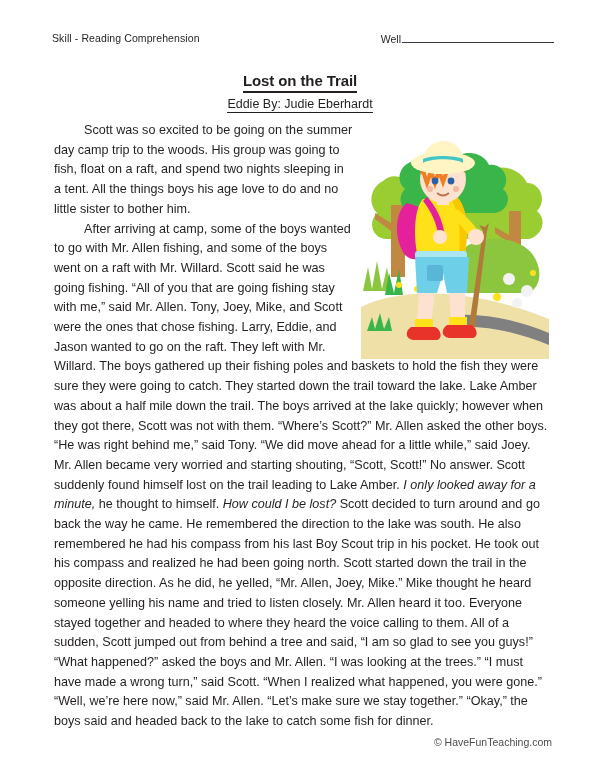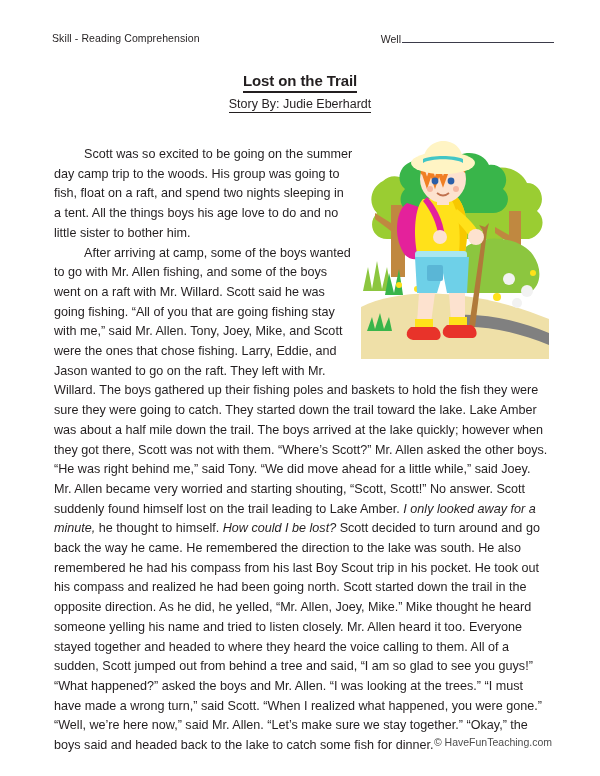--- a/index.html
+++ b/index.html
@@ -93,21 +93,21 @@
     top: 127px;
     left: 361px;
     width: 188px;
     height: 232px;
   }
   .illustration svg { display: block; width: 188px; height: 232px; }
 
   
   .story-body {
     position: absolute;
-    top: 145px;
+    top: 121px;
     left: 54px;
     width: 495px;
     font-size: 12.6px;
     line-height: 1.565;
     color: #231f20;
     text-align: left;
   }
   .float-spacer {
     float: right;
     width: 196px;
@@ -142,21 +142,21 @@
       <span class="name-label">Well</span>
       <span class="name-rule"></span>
     </div>
   </div>
 
   <div class="title-block">
     <div>
       <span class="story-title">Lost on the Trail</span>
     </div>
     <div class="byline-wrap">
-      <span class="story-byline">Story By: Judie Eberhardt</span>
+      <span class="story-byline">Eddie By: Judie Eberhardt</span>
     </div>
   </div>
 
   <div class="illustration">
     <svg viewBox="0 0 188 232" xmlns="http://www.w3.org/2000/svg">
 
       <rect x="0" y="0" width="188" height="232" fill="#ffffff"></rect>
 
       <path d="M22 54 C10 60 6 76 16 86 C6 96 12 112 26 112 L168 112 C182 108 186 92 176 84
                C186 74 180 56 166 56 C160 42 140 36 128 44 C118 30 94 30 86 44

